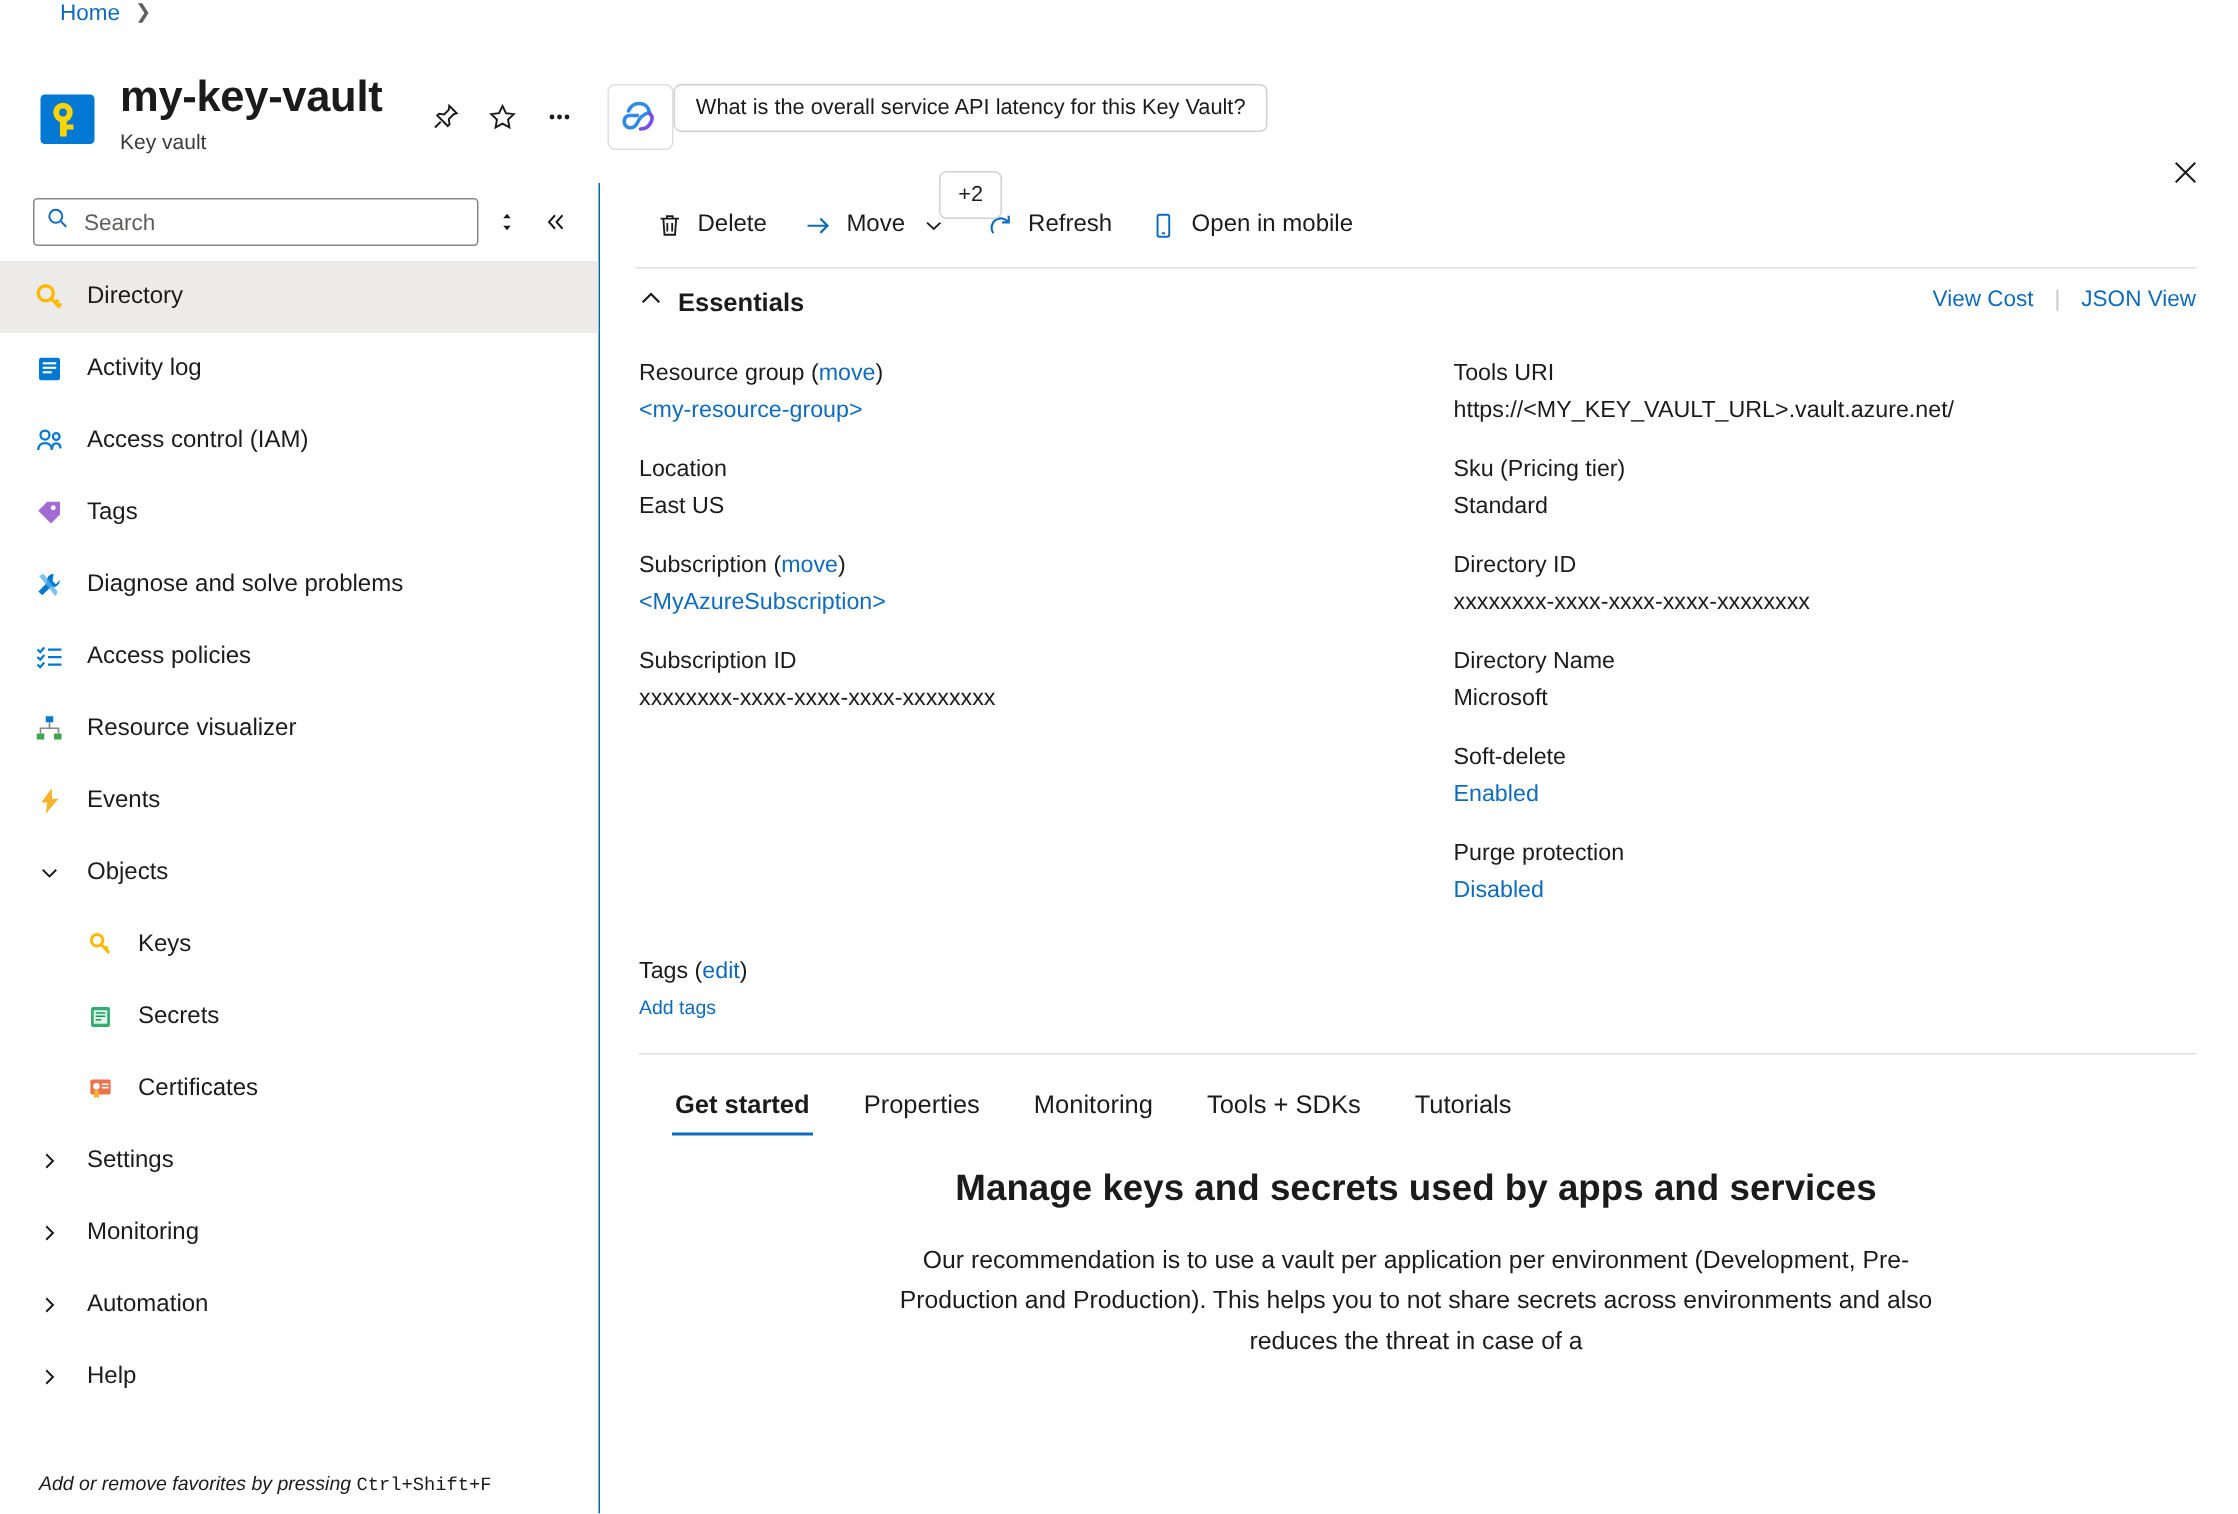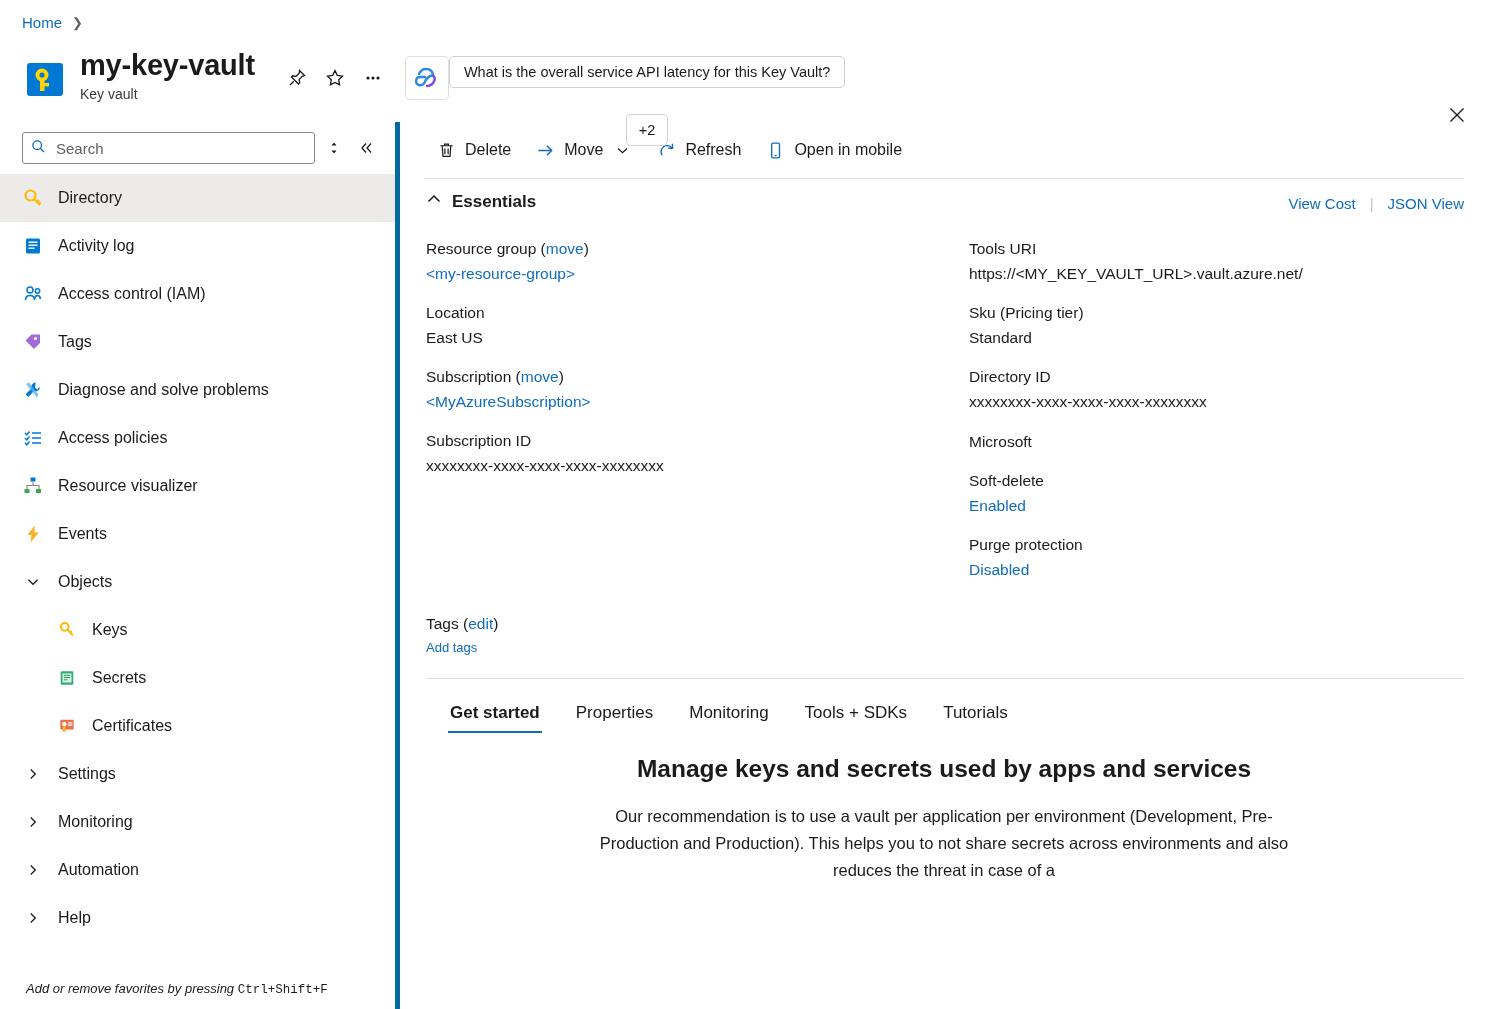--- a/index.html
+++ b/index.html
@@ -10,22 +10,21 @@
     font-family: "Liberation Sans", sans-serif;
     color: #1b1b1b;
     overflow: hidden;
   }
   a { color: #0f6cbd; text-decoration: none; }
 
   
   .breadcrumb {
     height: 44px;
     display: flex;
-    align-items: center;
-    padding-left: 22px;
+    padding-left: 40px;
     font-size: 15px;
   }
   .breadcrumb .crumb { color: #0f6cbd; }
   .breadcrumb .sep {
     color: #616161;
     margin-left: 10px;
     font-size: 13px;
   }
 
   
@@ -117,21 +116,21 @@
     color: #1b1b1b;
   }
 
   
   .body-split { display: flex; height: calc(1009px - 44px - 78px); }
 
   
   .sidebar {
     width: 400px;
     flex: 0 0 400px;
-    border-right: 5px solid #0369a1;
+    border-right: 1px solid #0369a1;
     position: relative;
     display: flex;
     flex-direction: column;
   }
   .search-row {
     display: flex;
     align-items: center;
     padding: 10px 16px 10px 22px;
     gap: 6px;
   }
@@ -219,21 +218,21 @@
     border-radius: 4px;
     font-size: 16px;
     color: #1b1b1b;
     cursor: pointer;
   }
   .cmd .ci { width: 20px; height: 20px; display: flex; align-items: center; justify-content: center; }
   .divider-line { border-top: 1px solid #e1dfdd; }
 
   .essentials-row {
     display: flex;
-    align-items: flex-end;
+    align-items: flex-start;
     justify-content: space-between;
     padding: 12px 0 10px 2px;
   }
   .essentials-left {
     display: flex; align-items: center; gap: 10px;
     cursor: pointer;
     font-size: 17px;
     font-weight: 600;
     color: #1b1b1b;
   }
@@ -677,20 +676,21 @@
         </div>
         <div class="field">
           <div class="k">Sku (Pricing tier)</div>
           <div class="v">Standard</div>
         </div>
         <div class="field">
           <div class="k">Directory ID</div>
           <div class="v">xxxxxxxx-xxxx-xxxx-xxxx-xxxxxxxx</div>
         </div>
         <div class="field">
+          <div class="k">Directory Name</div>
           <div class="v">Microsoft</div>
         </div>
         <div class="field">
           <div class="k">Soft-delete</div>
           <div class="v">
             <a href="#">Enabled</a>
           </div>
         </div>
         <div class="field">
           <div class="k">Purge protection</div>

